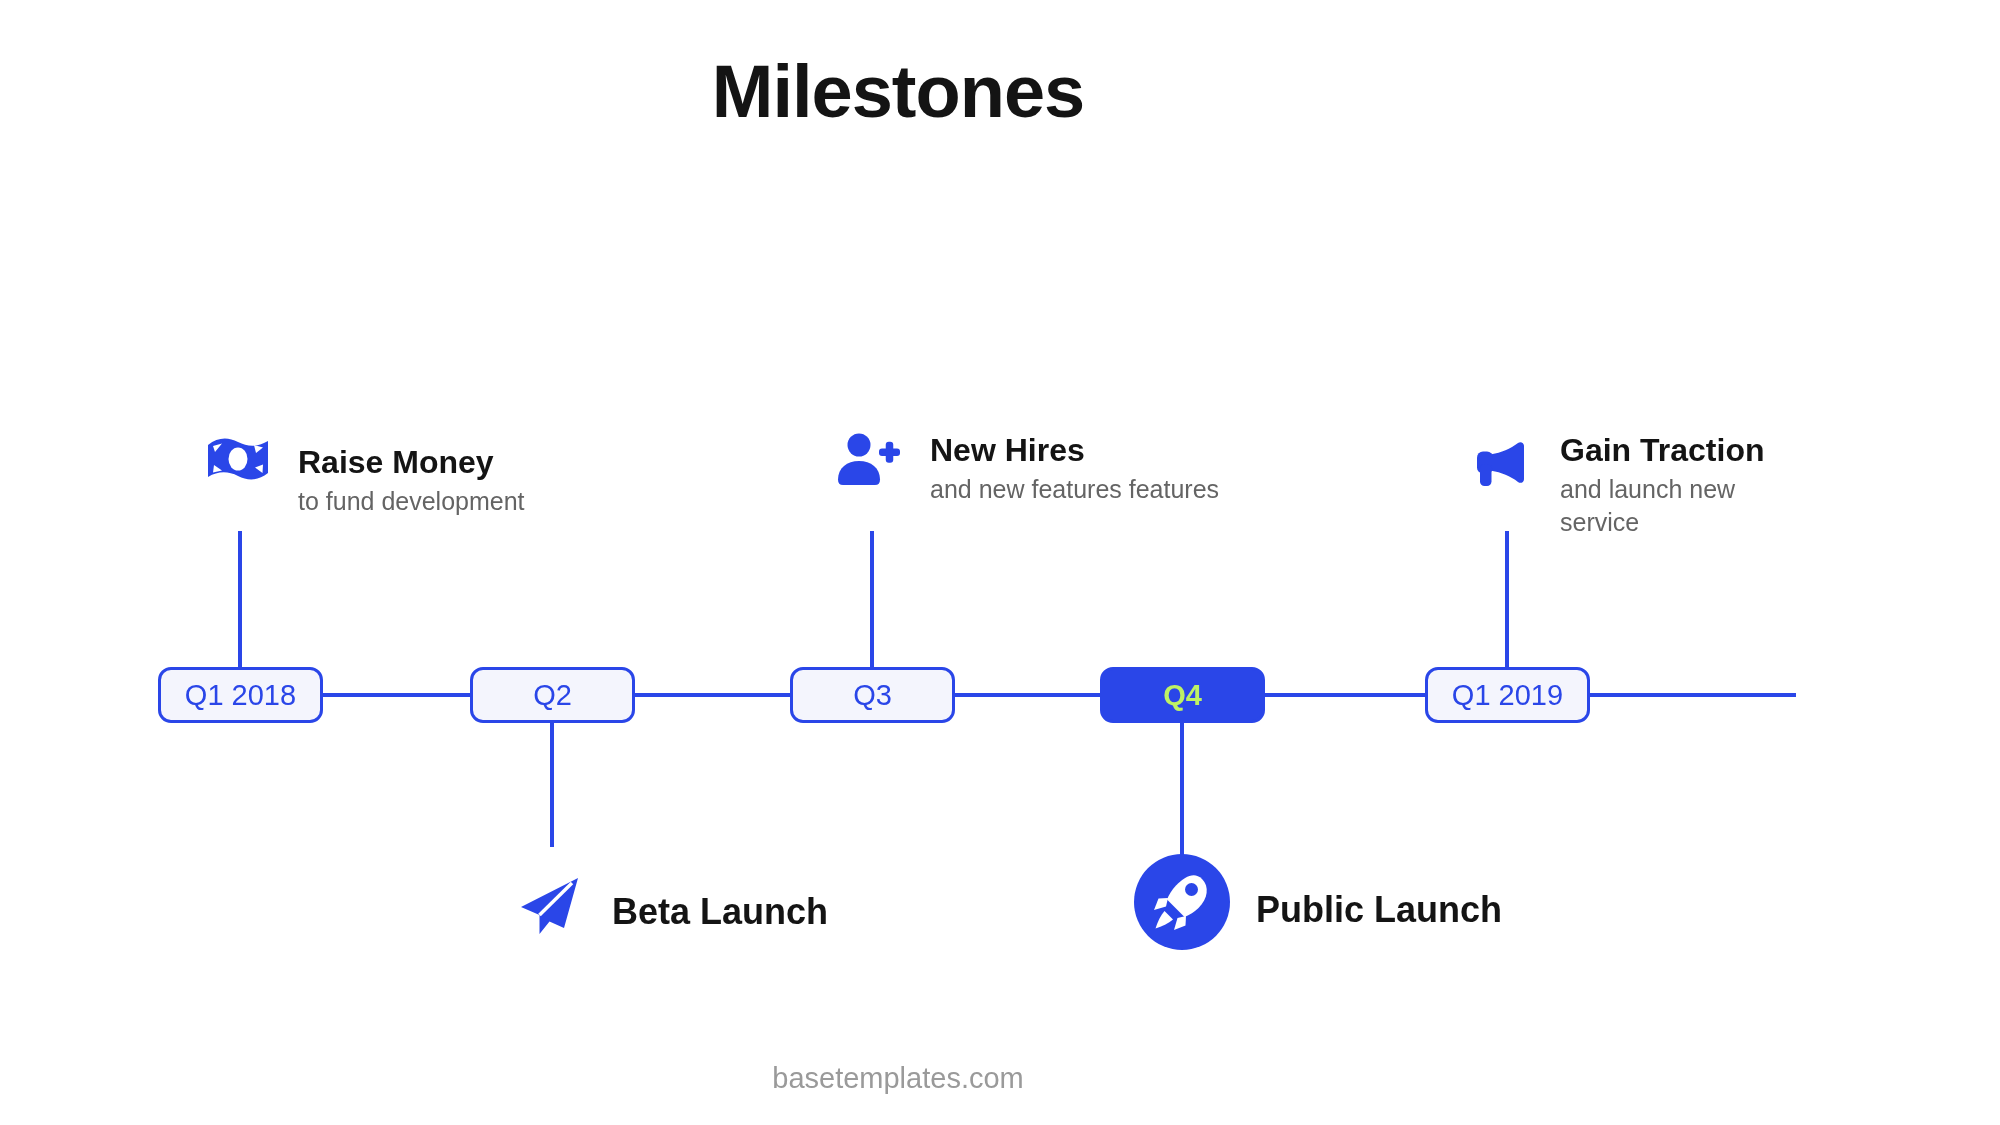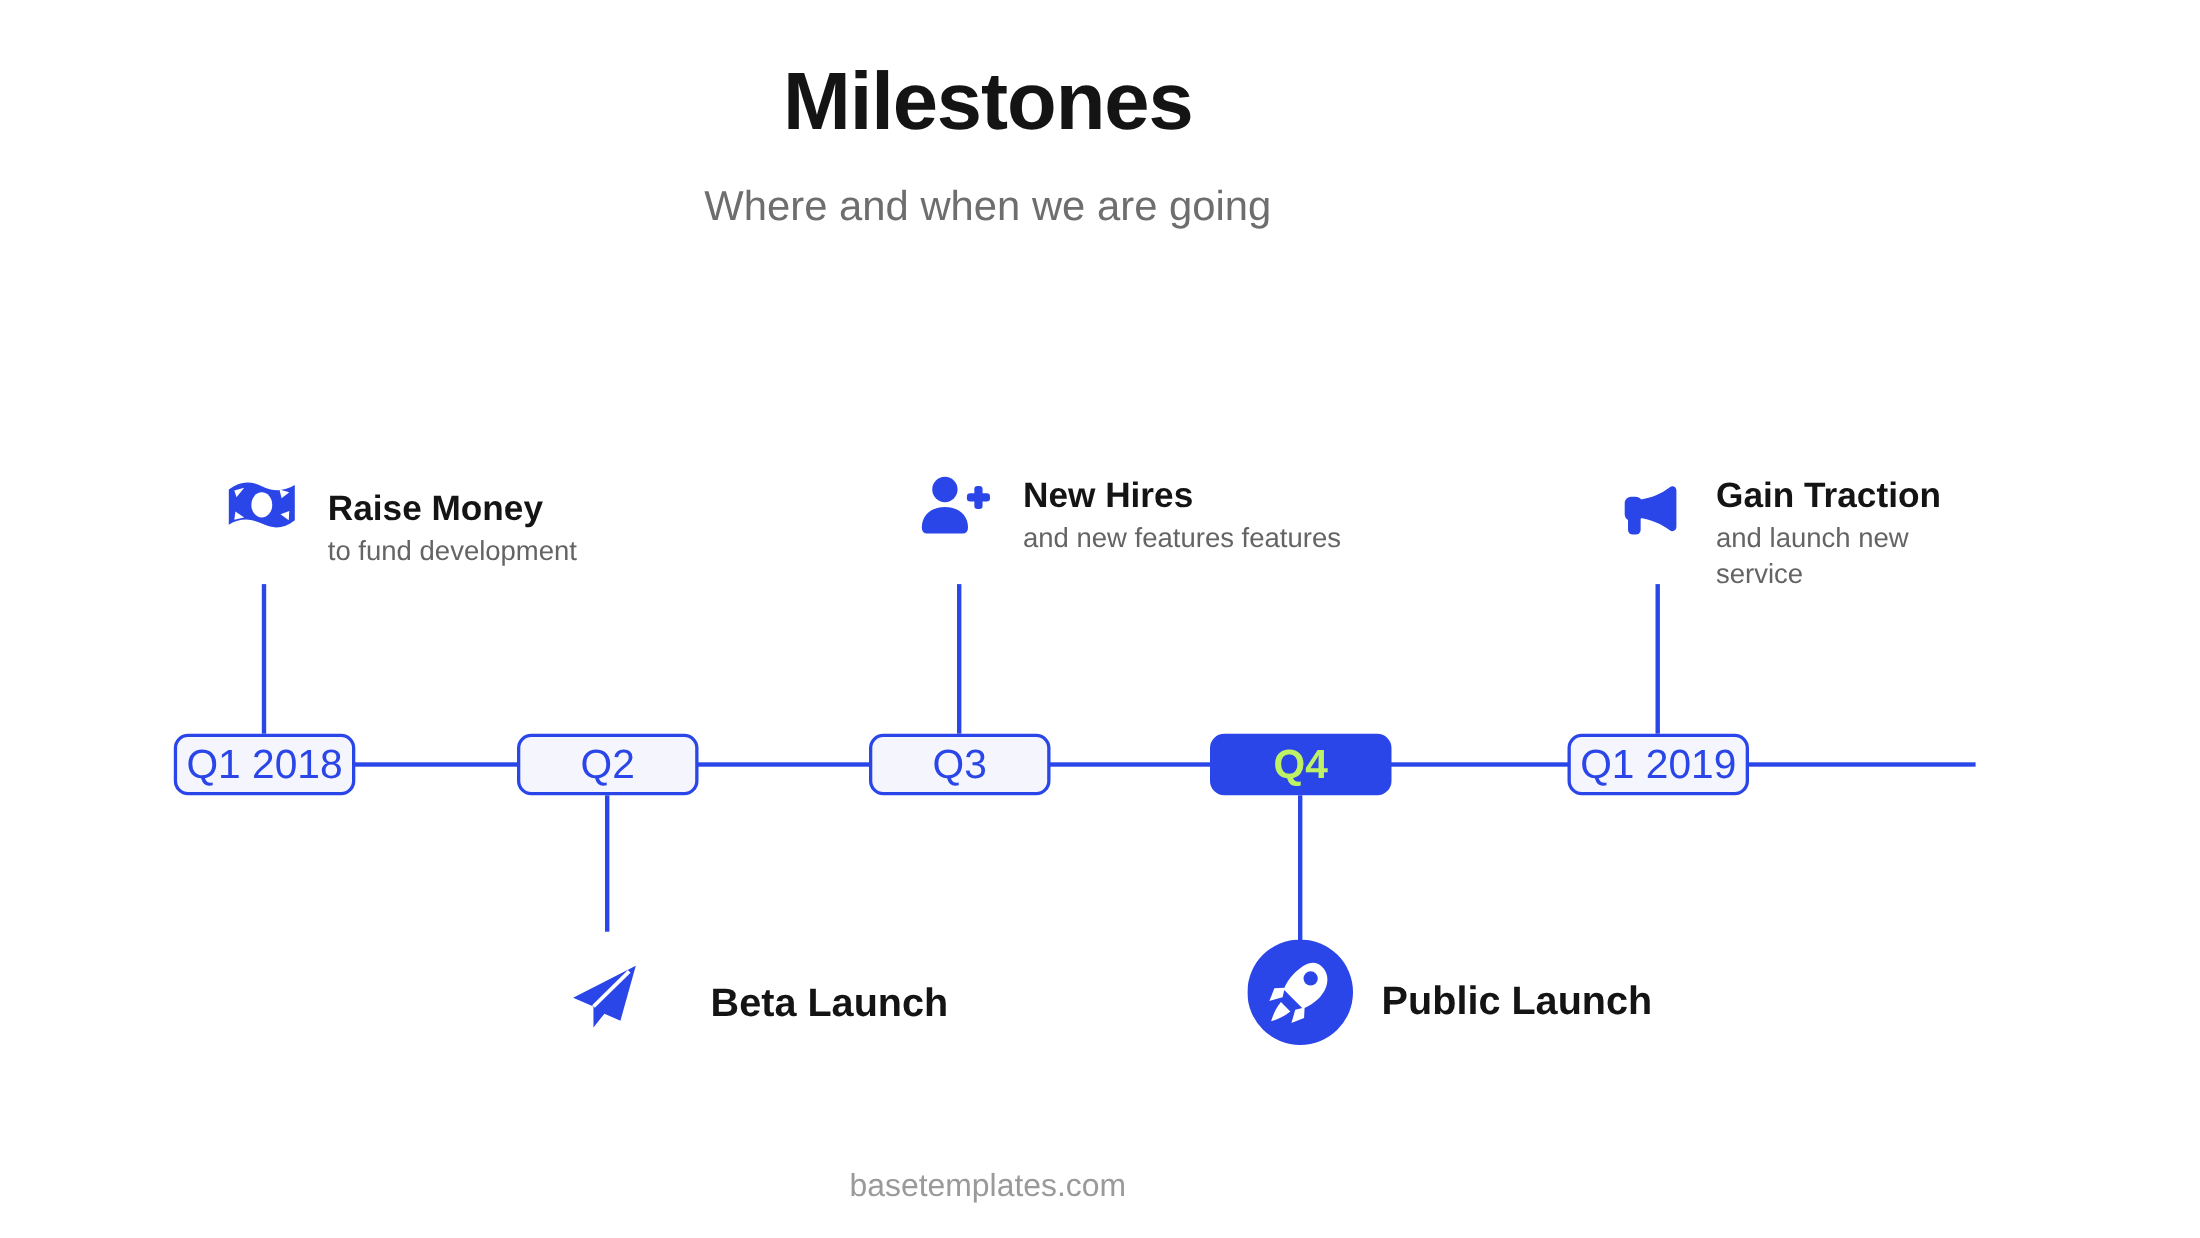--- a/index.html
+++ b/index.html
@@ -42,21 +42,21 @@
     background: var(--accent, #2a46e8);
     z-index: 2;
   }
   .q-box {
     top: 667px; width: 165px; height: 56px;
     box-sizing: border-box;
     border: 3px solid var(--accent, #2a46e8);
     border-radius: 13px;
     background: var(--box-fill, #f4f5fd);
     color: var(--accent, #2a46e8);
-    font-size: 37px; font-weight: 500;
+    font-size: 29px; font-weight: 500;
     display: flex; align-items: center; justify-content: center;
     z-index: 3;
   }
   .q-box.highlight {
     background: var(--accent, #2a46e8);
     color: #bef264;
     font-weight: bold;
   }
 
   
@@ -84,21 +84,20 @@
     font-size: 29px; line-height: 36px;
     color: var(--footer-gray, #9a9a9a);
   }
 </style>
 </head>
 <body>
 
 <div class="stage">
 
   <div class="abs page-title">Milestones</div>
-  <div class="abs page-subtitle">Where and when we are going</div>
 
   <div class="abs icon-wrap" style="left:205px; top:434px;">
     <svg width="66" height="50" viewBox="0 0 66 50" fill="currentColor">
       <path d="M3 11 C 13 3 23 3 33 8 C 43 13 53 13 63 7 L 63 39 C 53 47 43 47 33 42 C 23 37 13 37 3 43 Z"></path>
       <ellipse cx="33" cy="25" rx="9.5" ry="11.5" fill="#ffffff"></ellipse>
       <path fill="#ffffff" d="M8 12 L17 9.5 L10 18 Z M49 11 L58 13.5 L51 19 Z M9 31 L17 36.5 L8 38.5 Z M50 33.5 L58 30.5 L57.5 39 Z"></path>
     </svg>
   </div>
   <div class="abs m-text" style="left:298px; top:430px;margin-top:12px;">
     <div class="m-title">Raise Money</div>
@@ -143,21 +142,21 @@
   <div class="abs q-box" style="left:790px;">Q3</div>
   <div class="abs q-box highlight" style="left:1100px;">Q4</div>
   <div class="abs q-box" style="left:1425px;">Q1 2019</div>
 
   <div class="abs icon-wrap" style="left:518px; top:874px;">
     <svg width="64" height="64" viewBox="0 0 64 64" fill="currentColor">
       <path d="M60 4 L3 33 L21.5 41 L21.5 60 L31.5 47.5 L46 54 Z"></path>
       <path d="M21.5 41 L54 9" stroke="#ffffff" stroke-width="3.5" fill="none"></path>
     </svg>
   </div>
-  <div class="abs big-label" style="left:646px; top:890px;">Beta Launch</div>
+  <div class="abs big-label" style="left:612px; top:890px;">Beta Launch</div>
 
   <div class="abs icon-wrap" style="left:1134px; top:854px;">
     <svg width="96" height="96" viewBox="0 0 96 96">
       <circle cx="48" cy="48" r="48" fill="currentColor"></circle>
       <g fill="#ffffff">
         <path d="M68 25 C 75.5 32.5 74 44.5 64.5 54 C 60.5 58 55.5 61 50.5 63 L 33 45.5 C 35 40.5 38 35.5 42 31.5 C 51.5 22 60.5 17.5 68 25 Z"></path>
         <path d="M34 44 L24.5 44.5 L20 56 L32 52.5 Z"></path>
         <path d="M52 62 L51.5 71.5 L40 76 L43.5 64 Z"></path>
         <path d="M30.5 57 C 26.5 61.5 23.5 68 21.5 74.5 C 28 72.5 34.5 69.5 39 65.5 Z"></path>
       </g>

